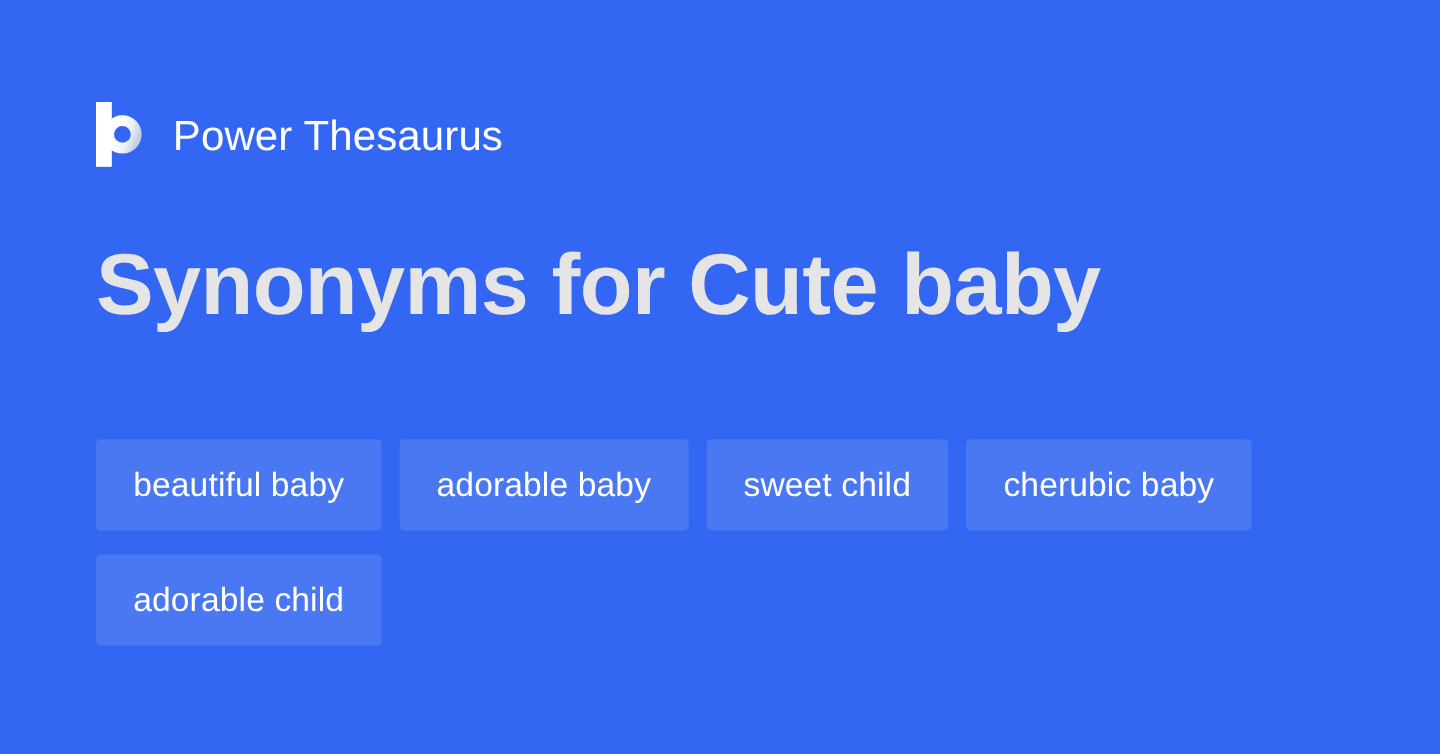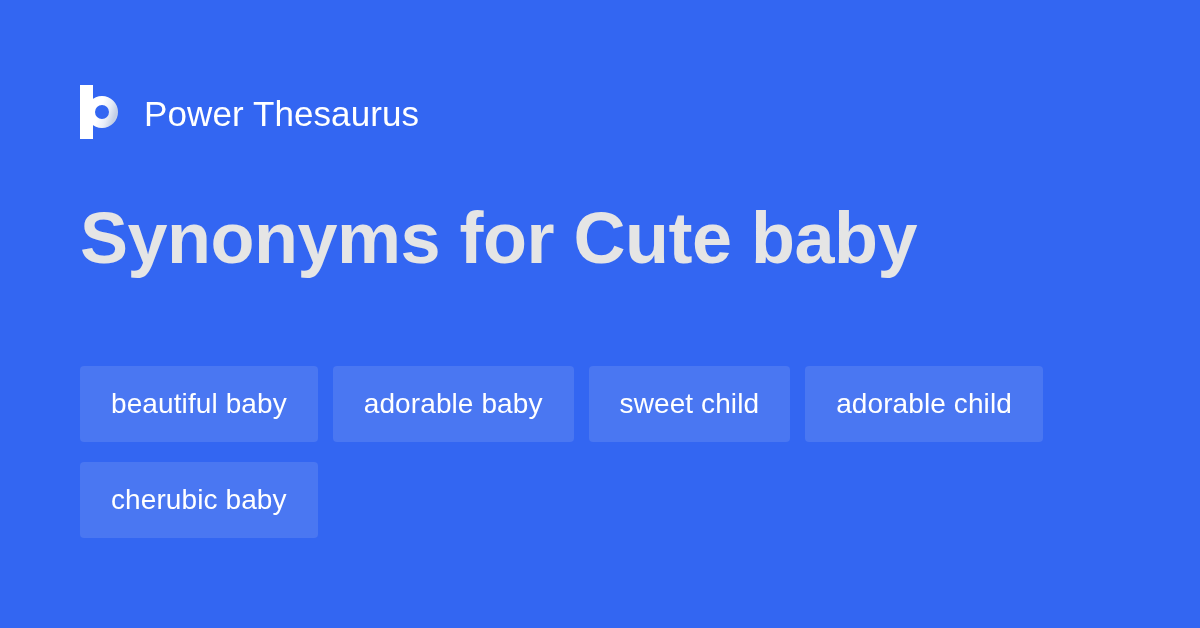--- a/index.html
+++ b/index.html
@@ -129,17 +129,17 @@
 
     <span id="brand-name">Power Thesaurus</span>
   </div>
 
   <h1 id="headline">Synonyms for Cute baby</h1>
 
   <div id="chips">
     <div class="chip">beautiful baby</div>
     <div class="chip">adorable baby</div>
     <div class="chip">sweet child</div>
+    <div class="chip">cherubic baby</div>
     <div class="chip">adorable child</div>
-    <div class="chip">cherubic baby</div>
   </div>
 
 </div>
 
 </body></html>

